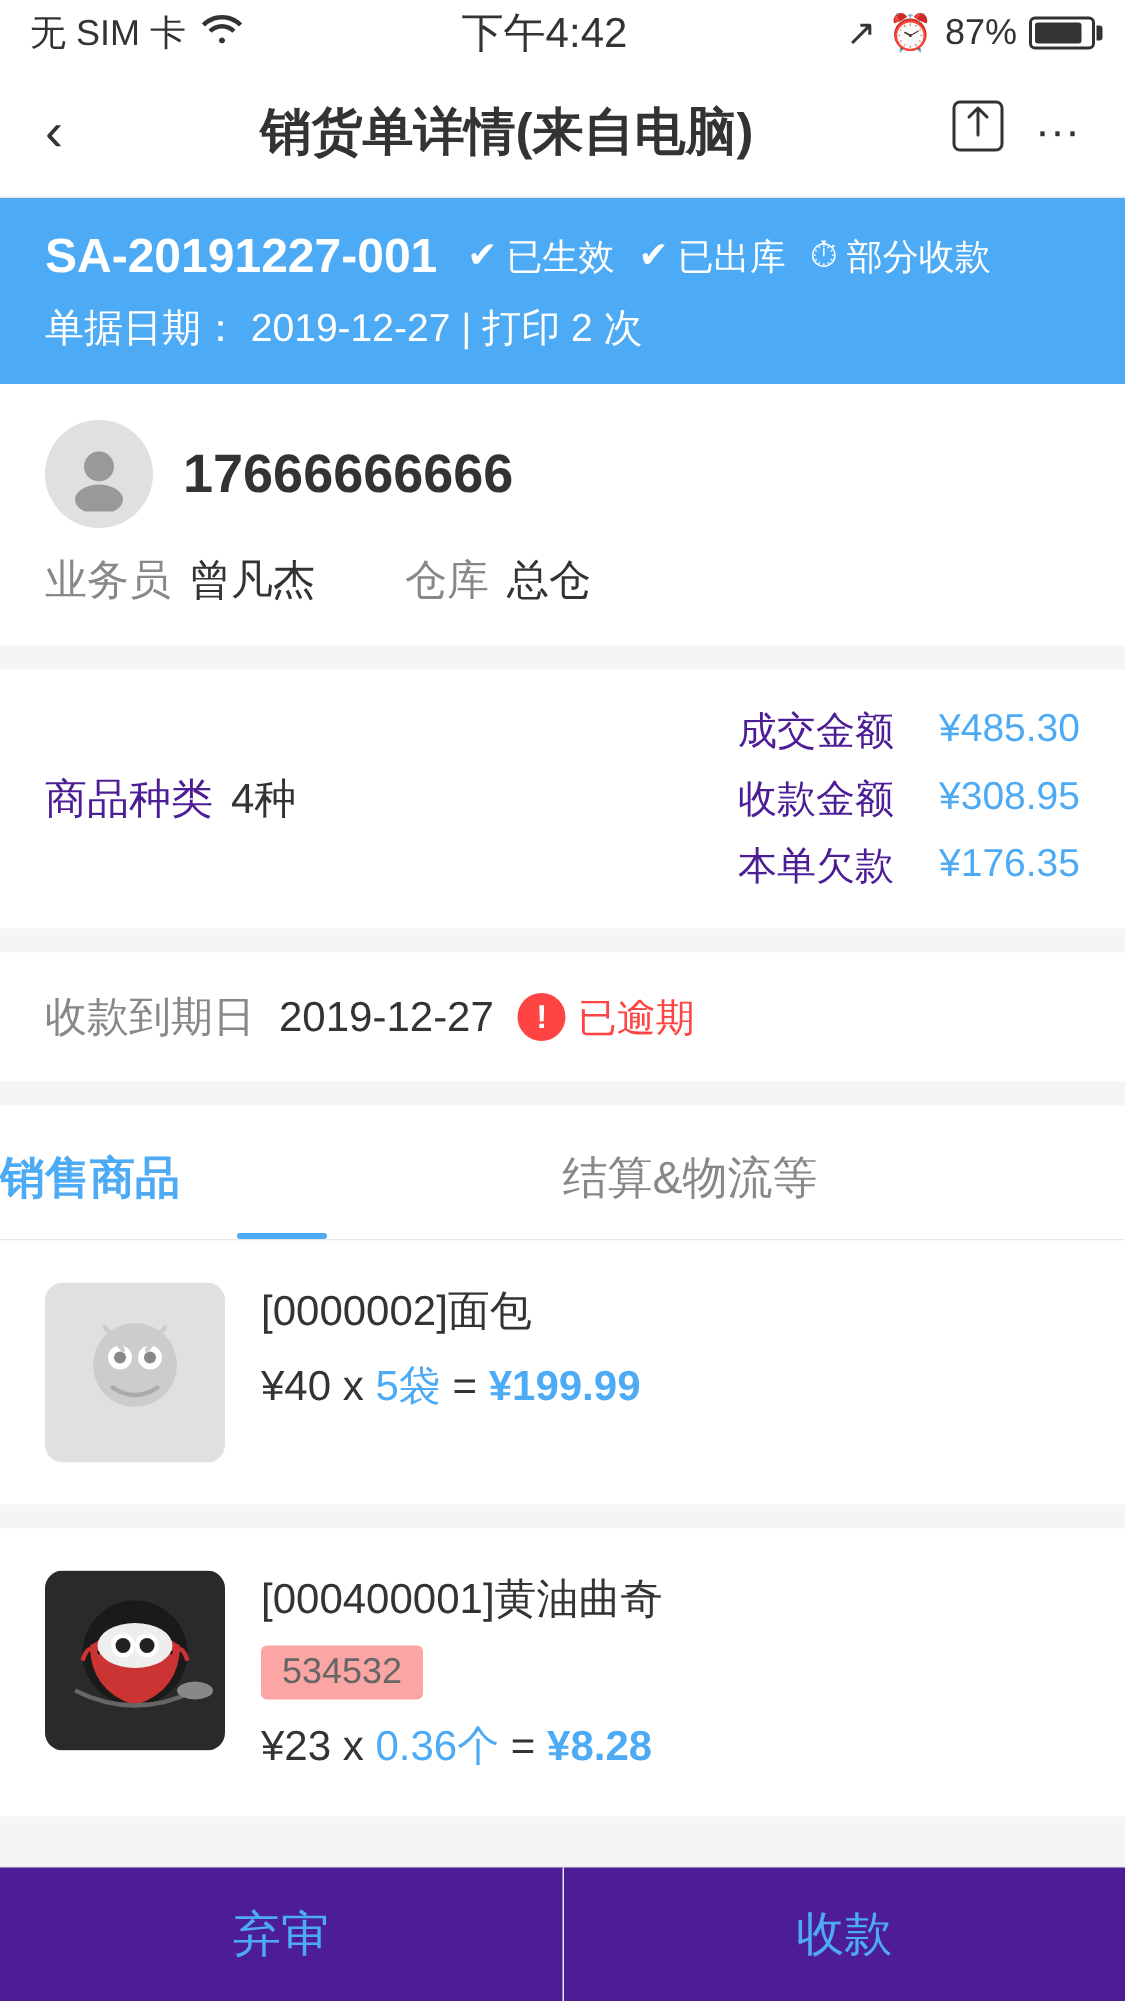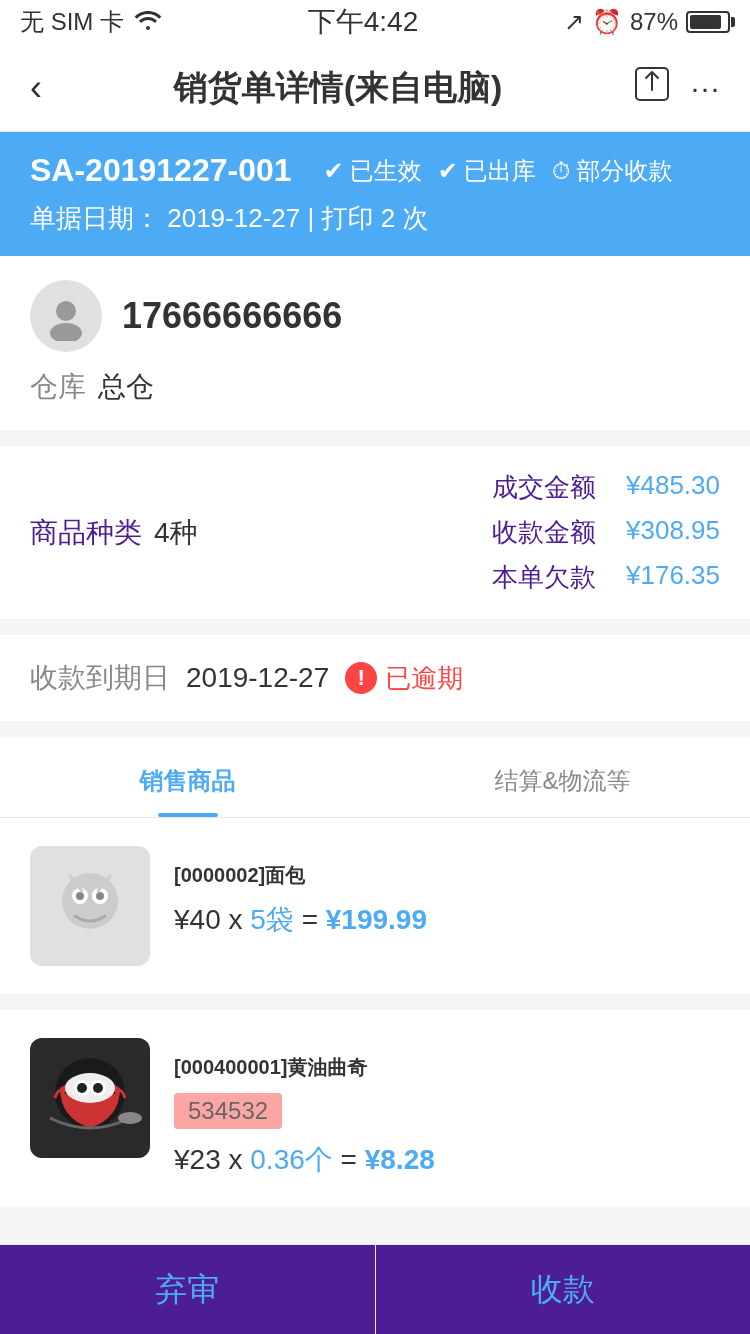--- a/index.html
+++ b/index.html
@@ -53,21 +53,21 @@
     .nav-action-btn { font-size: 30px; color: #333; cursor: pointer; }
 
     
     .header-banner {
       background: #4DAAF5;
       padding: 20px 30px;
     }
     .banner-row1 {
       display: flex;
       align-items: center;
-      gap: 32px;
+      gap: 20px;
       margin-bottom: 12px;
     }
     .order-id { font-size: 32px; font-weight: 700; color: #fff; }
     .status-badges { display: flex; gap: 16px; }
     .status-badge {
       display: flex; align-items: center; gap: 6px;
       font-size: 24px; color: #fff;
     }
     .banner-row2 { font-size: 26px; color: #fff; }
 
@@ -133,22 +133,22 @@
     }
     .overdue-text { color: #ff4444; font-size: 26px; }
 
     
     .tabs-section {
       background: #fff;
       display: flex;
       border-bottom: 1px solid #e8e8e8;
     }
     .tab-item {
-      flex: 1; text-align: center; padding: 28px 0 20px;
-      font-size: 24px; cursor: pointer; position: relative;
+      flex: 1; text-align: left; padding: 28px 0 20px;
+      font-size: 30px; cursor: pointer; position: relative;
     }
     .tab-item.active { color: #4DAAF5; font-weight: 600; }
     .tab-item.inactive { color: #888; }
     .tab-underline {
       position: absolute; bottom: 0; left: 50%; transform: translateX(-50%);
       width: 60px; height: 4px; background: #4DAAF5; border-radius: 2px;
     }
 
     
     .products-section { background: #f5f5f5; }
@@ -167,21 +167,21 @@
     }
     .product-thumb-placeholder {
       width: 100%; height: 100%; background: #e0e0e0;
       display: flex; align-items: center; justify-content: center;
     }
     .product-thumb-owl {
       width: 100%; height: 100%; background: #ccc;
       display: flex; align-items: center; justify-content: center;
     }
     .product-info { flex: 1; }
-    .product-name { font-size: 20px; color: #333; margin-bottom: 12px; font-weight: 700; margin-top: 16px; }
+    .product-name { font-size: 28px; color: #333; margin-bottom: 12px; font-weight: 400; }
     .product-sku-badge {
       display: inline-block; background: #fca5a5; border-radius: 4px;
       padding: 4px 14px; font-size: 24px; color: #666; margin-bottom: 12px;
     }
     .product-price-row { font-size: 28px; color: #333; }
     .price-qty { color: #4DAAF5; }
     .price-total { color: #4DAAF5; font-weight: 600; }
 
     
     .bottom-bar {
@@ -268,20 +268,24 @@
     <div class="avatar">
       <svg viewBox="0 0 50 50" fill="none">
         <circle cx="25" cy="20" r="10" fill="#999"></circle>
         <ellipse cx="25" cy="42" rx="16" ry="10" fill="#999"></ellipse>
       </svg>
     </div>
     <span class="customer-name">17666666666</span>
   </div>
   <div class="customer-meta">
     <div class="meta-item">
+      <span class="meta-label">业务员</span>
+      <span class="meta-value">曾凡杰</span>
+    </div>
+    <div class="meta-item">
       <span class="meta-label">仓库</span>
       <span class="meta-value">总仓</span>
     </div>
   </div>
 </div>
 
 <div class="summary-section">
   <div class="summary-left">
     <span class="summary-label">商品种类</span>
     <span class="summary-count">4种</span>

